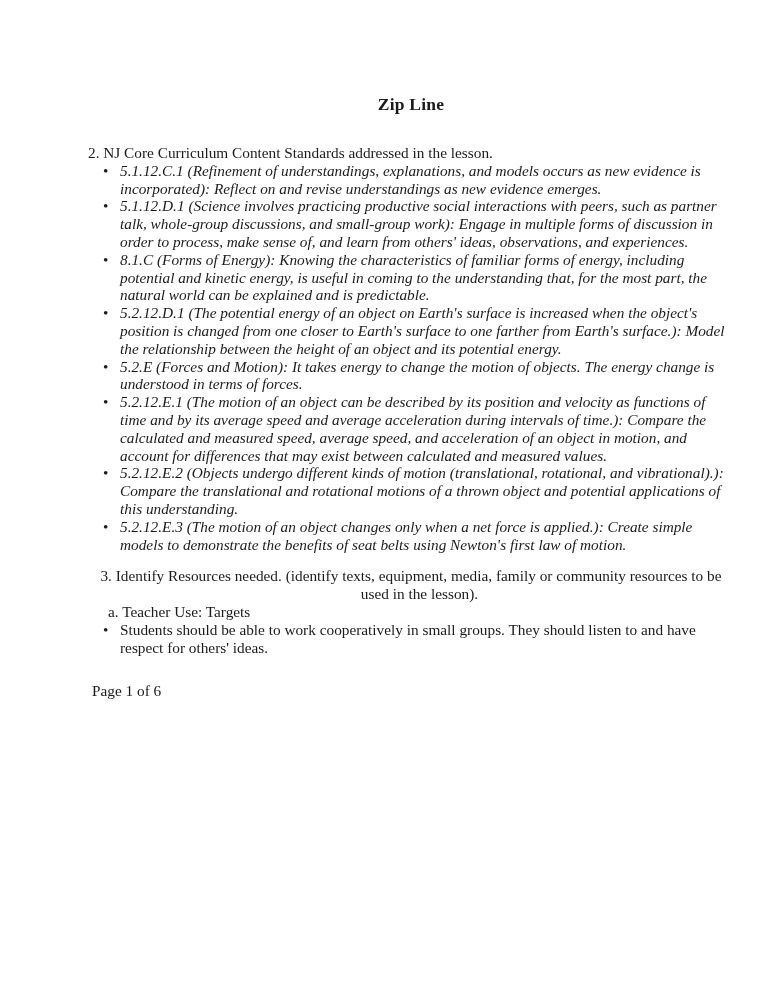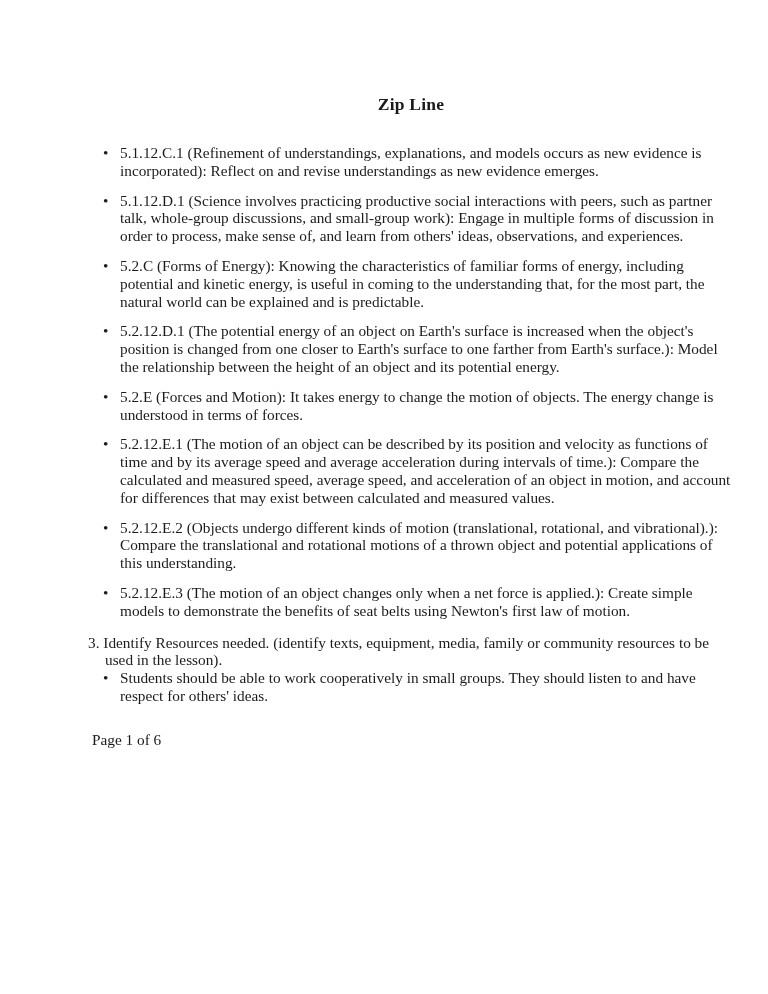--- a/index.html
+++ b/index.html
@@ -31,71 +31,74 @@
   .section-heading {
     margin: 0;
     padding-left: 17px;
     text-indent: -17px;
   }
   .gap-before {
     margin-top: 18px;
   }
   .gap-before-small {
     margin-top: 14px;
+    text-align: center;
   }
   ul.bullet-list {
     list-style: none;
     margin: 0;
     padding: 0;
   }
   ul.bullet-list > li {
     position: relative;
     margin-left: 32px;
   }
   ul.bullet-list > li::before {
     content: "\2022";
     position: absolute;
     left: -17px;
     top: 0;
     font-style: normal;
   }
   ul.standards > li {
-    margin-top: 12px;
+    font-style: italic;
   }
   .sub-item {
     margin: 0 0 0 20px;
     padding-left: 17px;
     text-indent: -17px;
   }
   .page-footer {
     margin: 26px 0 0 4px;
   }
 </style>
 </head>
 <body>
 
 <div class="page">
 
   <h1 class="doc-title">Zip Line</h1>
 
 
+  <p class="section-heading gap-before">2. NJ Core Curriculum Content Standards addressed in the lesson.</p>
 
   <ul class="bullet-list standards">
     <li>5.1.12.C.1 (Refinement of understandings, explanations, and models occurs as new evidence is incorporated): Reflect on and revise understandings as new evidence emerges.</li>
     <li>5.1.12.D.1 (Science involves practicing productive social interactions with peers, such as partner talk, whole-group discussions, and small-group work): Engage in multiple forms of discussion in order to process, make sense of, and learn from others' ideas, observations, and experiences.</li>
-    <li>5.2.C (Forms of Energy): Knowing the characteristics of familiar forms of energy, including potential and kinetic energy, is useful in coming to the understanding that, for the most part, the natural world can be explained and is predictable.</li>
+    <li>8.1.C (Forms of Energy): Knowing the characteristics of familiar forms of energy, including potential and kinetic energy, is useful in coming to the understanding that, for the most part, the natural world can be explained and is predictable.</li>
     <li>5.2.12.D.1 (The potential energy of an object on Earth's surface is increased when the object's position is changed from one closer to Earth's surface to one farther from Earth's surface.): Model the relationship between the height of an object and its potential energy.</li>
     <li>5.2.E (Forces and Motion): It takes energy to change the motion of objects. The energy change is understood in terms of forces.</li>
     <li>5.2.12.E.1 (The motion of an object can be described by its position and velocity as functions of time and by its average speed and average acceleration during intervals of time.): Compare the calculated and measured speed, average speed, and acceleration of an object in motion, and account for differences that may exist between calculated and measured values.</li>
     <li>5.2.12.E.2 (Objects undergo different kinds of motion (translational, rotational, and vibrational).): Compare the translational and rotational motions of a thrown object and potential applications of this understanding.</li>
     <li>5.2.12.E.3 (The motion of an object changes only when a net force is applied.): Create simple models to demonstrate the benefits of seat belts using Newton's first law of motion.</li>
   </ul>
 
   <p class="section-heading gap-before-small">3. Identify Resources needed. (identify texts, equipment, media, family or community resources to be used in the lesson).</p>
 
+  <p class="sub-item">a. Teacher Use: Targets</p>
 
 
 
   <ul class="bullet-list">
     <li>Students should be able to work cooperatively in small groups. They should listen to and have respect for others' ideas.</li>
   </ul>
 
   <p class="page-footer">Page 1 of 6</p>
 
 </div>

